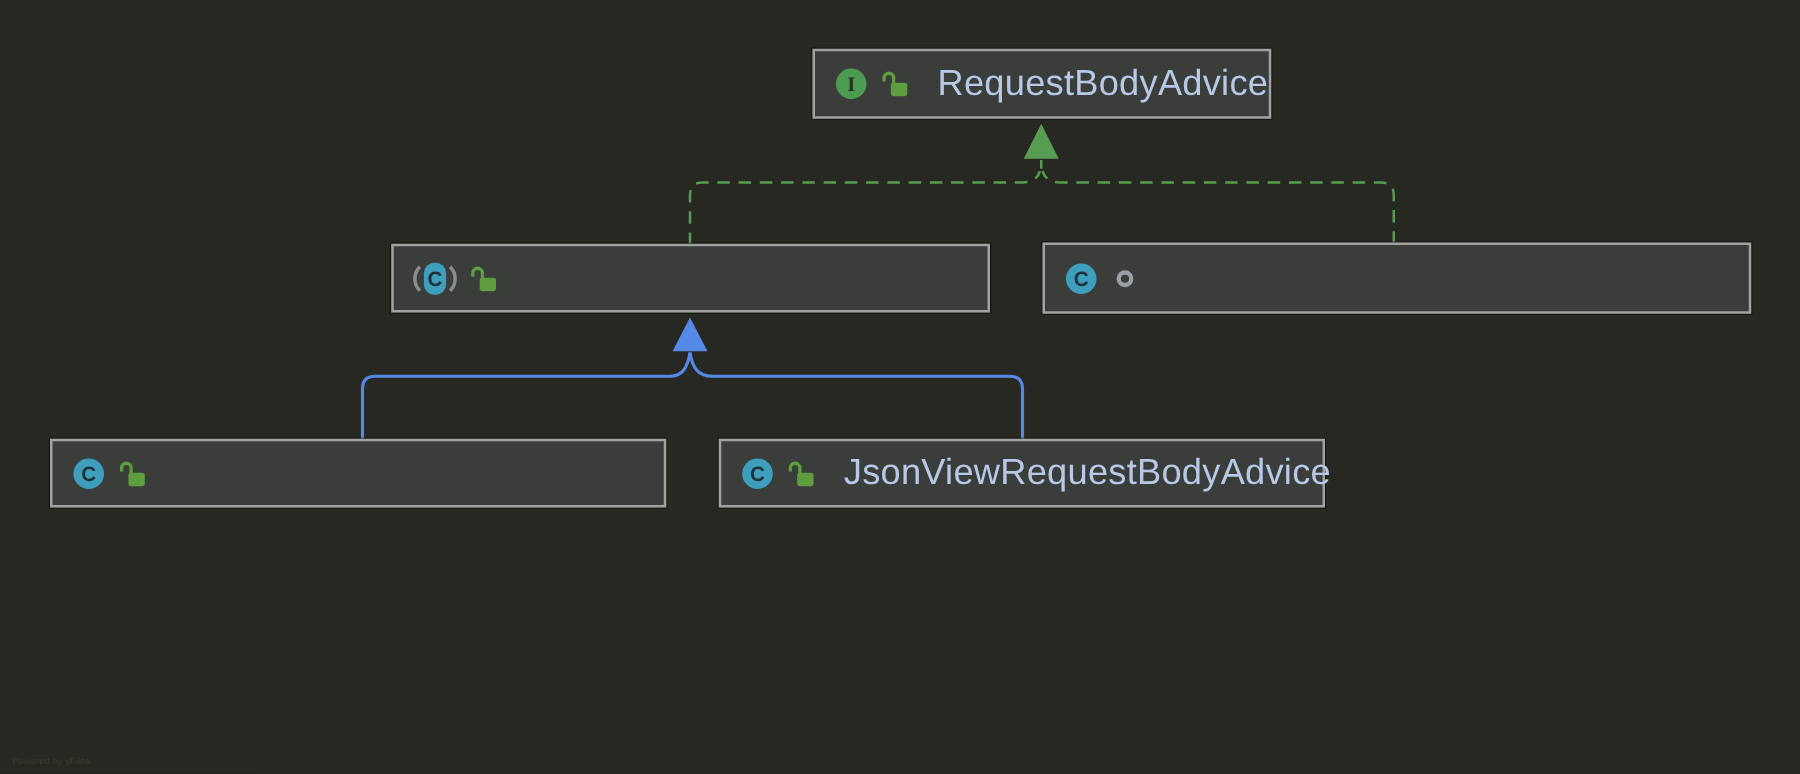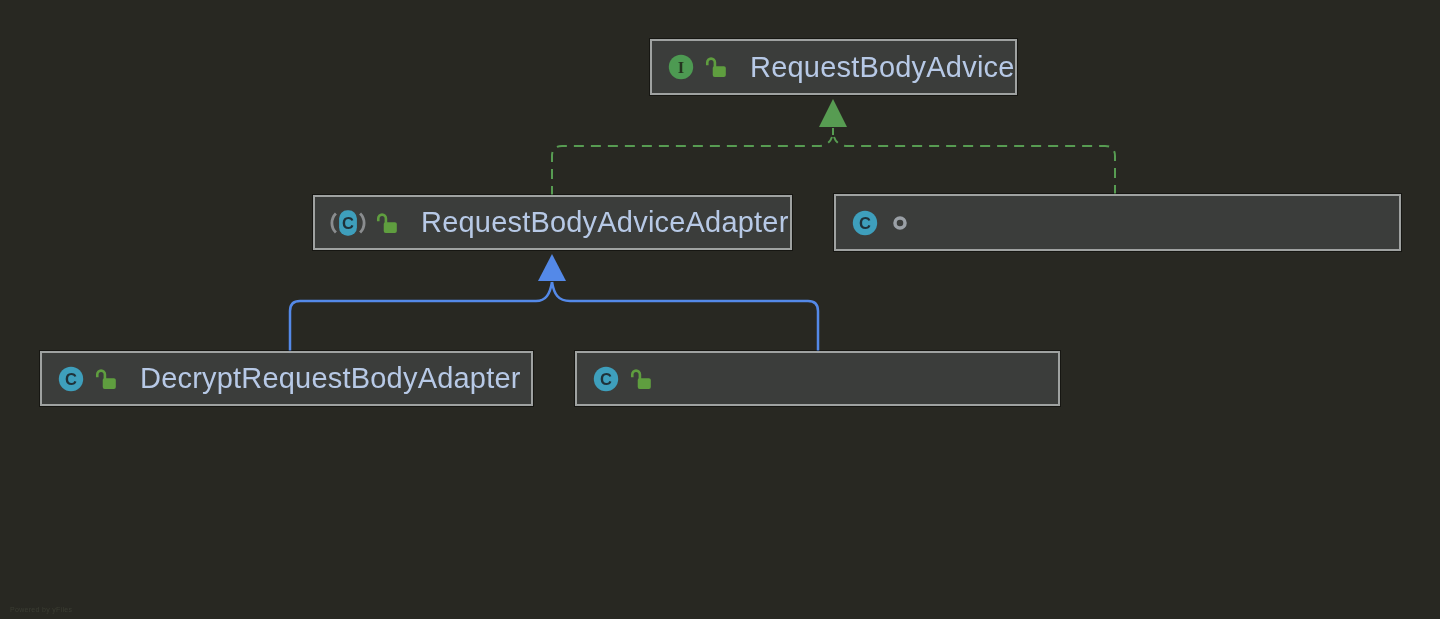--- a/index.html
+++ b/index.html
@@ -75,21 +75,20 @@
         <path d="M4.5 3.5 A10.5 10.5 0 0 0 4.5 18.5" fill="none" stroke="#8a8d8f" stroke-width="2.2"></path>
         <path d="M23.5 3.5 A10.5 10.5 0 0 1 23.5 18.5" fill="none" stroke="#8a8d8f" stroke-width="2.2"></path>
         <rect x="7" y="1" width="14" height="20" rx="6.5" fill="#3e9fbc"></rect>
         <text x="14" y="15.6" text-anchor="middle" font-family="Liberation Sans, sans-serif" font-weight="bold" font-size="13" fill="#1f3139">C</text>
       </svg>
       <svg class="icon" width="24" height="24" viewBox="0 0 22 22">
         <path d="M10 11 V6.8 A3.5 3.5 0 0 0 3 6.8 V9.4" fill="none" stroke="#5f9e3f" stroke-width="2.4"></path>
         <rect x="8" y="10.2" width="12" height="10" rx="1.8" fill="#5f9e3f"></rect>
       </svg>
     </span>
-    <span class="label">RequestBodyAdviceAdapter</span>
   </div>
 
   <div class="node" style="left:834px;top:194px;width:567px;height:57px;">
     <span class="icons">
       <svg class="icon" width="28" height="28" viewBox="0 0 22 22">
         <circle cx="11" cy="11" r="9.6" fill="#3e9fbc"></circle>
         <text x="11" y="15.6" text-anchor="middle" font-family="Liberation Sans, sans-serif" font-weight="bold" font-size="13" fill="#1f3139">C</text>
       </svg>
       <svg class="icon" width="24" height="24" viewBox="0 0 22 22">
         <circle cx="11" cy="11" r="4.6" fill="none" stroke="#9aa0a6" stroke-width="3.2"></circle>
@@ -101,30 +100,30 @@
     <span class="icons">
       <svg class="icon" width="28" height="28" viewBox="0 0 22 22">
         <circle cx="11" cy="11" r="9.6" fill="#3e9fbc"></circle>
         <text x="11" y="15.6" text-anchor="middle" font-family="Liberation Sans, sans-serif" font-weight="bold" font-size="13" fill="#1f3139">C</text>
       </svg>
       <svg class="icon" width="24" height="24" viewBox="0 0 22 22">
         <path d="M10 11 V6.8 A3.5 3.5 0 0 0 3 6.8 V9.4" fill="none" stroke="#5f9e3f" stroke-width="2.4"></path>
         <rect x="8" y="10.2" width="12" height="10" rx="1.8" fill="#5f9e3f"></rect>
       </svg>
     </span>
-    <span class="label">DecryptRequestBodyAdapter</span>
   </div>
 
   <div class="node" style="left:575px;top:351px;width:485px;height:55px;">
     <span class="icons">
       <svg class="icon" width="28" height="28" viewBox="0 0 22 22">
         <circle cx="11" cy="11" r="9.6" fill="#3e9fbc"></circle>
         <text x="11" y="15.6" text-anchor="middle" font-family="Liberation Sans, sans-serif" font-weight="bold" font-size="13" fill="#1f3139">C</text>
       </svg>
       <svg class="icon" width="24" height="24" viewBox="0 0 22 22">
         <path d="M10 11 V6.8 A3.5 3.5 0 0 0 3 6.8 V9.4" fill="none" stroke="#5f9e3f" stroke-width="2.4"></path>
         <rect x="8" y="10.2" width="12" height="10" rx="1.8" fill="#5f9e3f"></rect>
       </svg>
     </span>
+    <span class="label">JsonViewRequestBodyAdvice</span>
   </div>
 
   <div class="watermark">Powered by yFiles</div>
 </div>
 
 </body></html>

